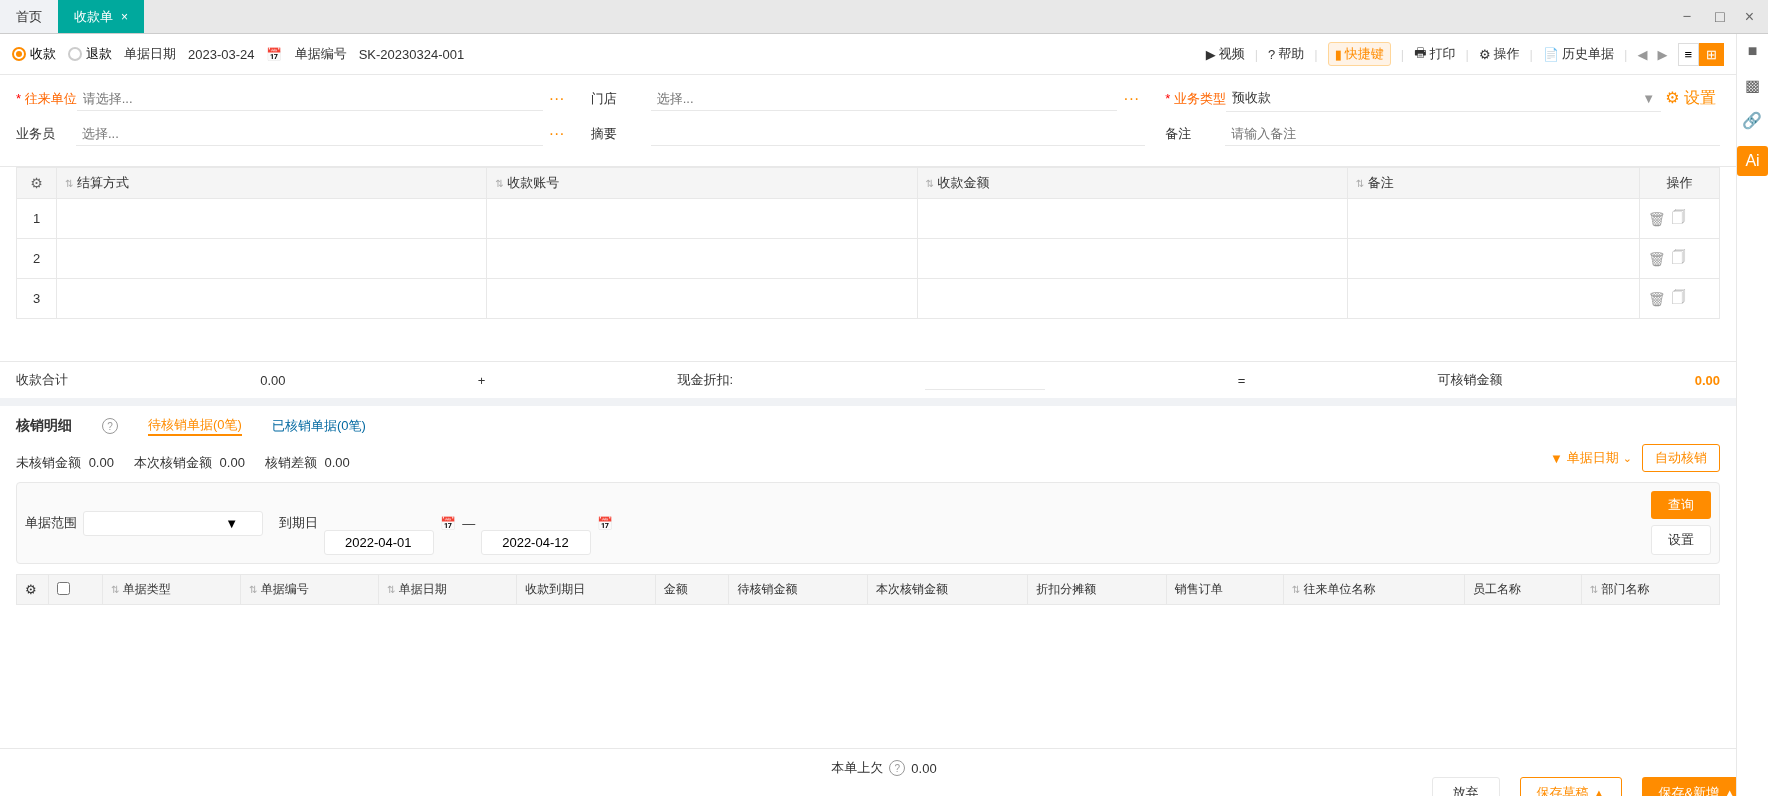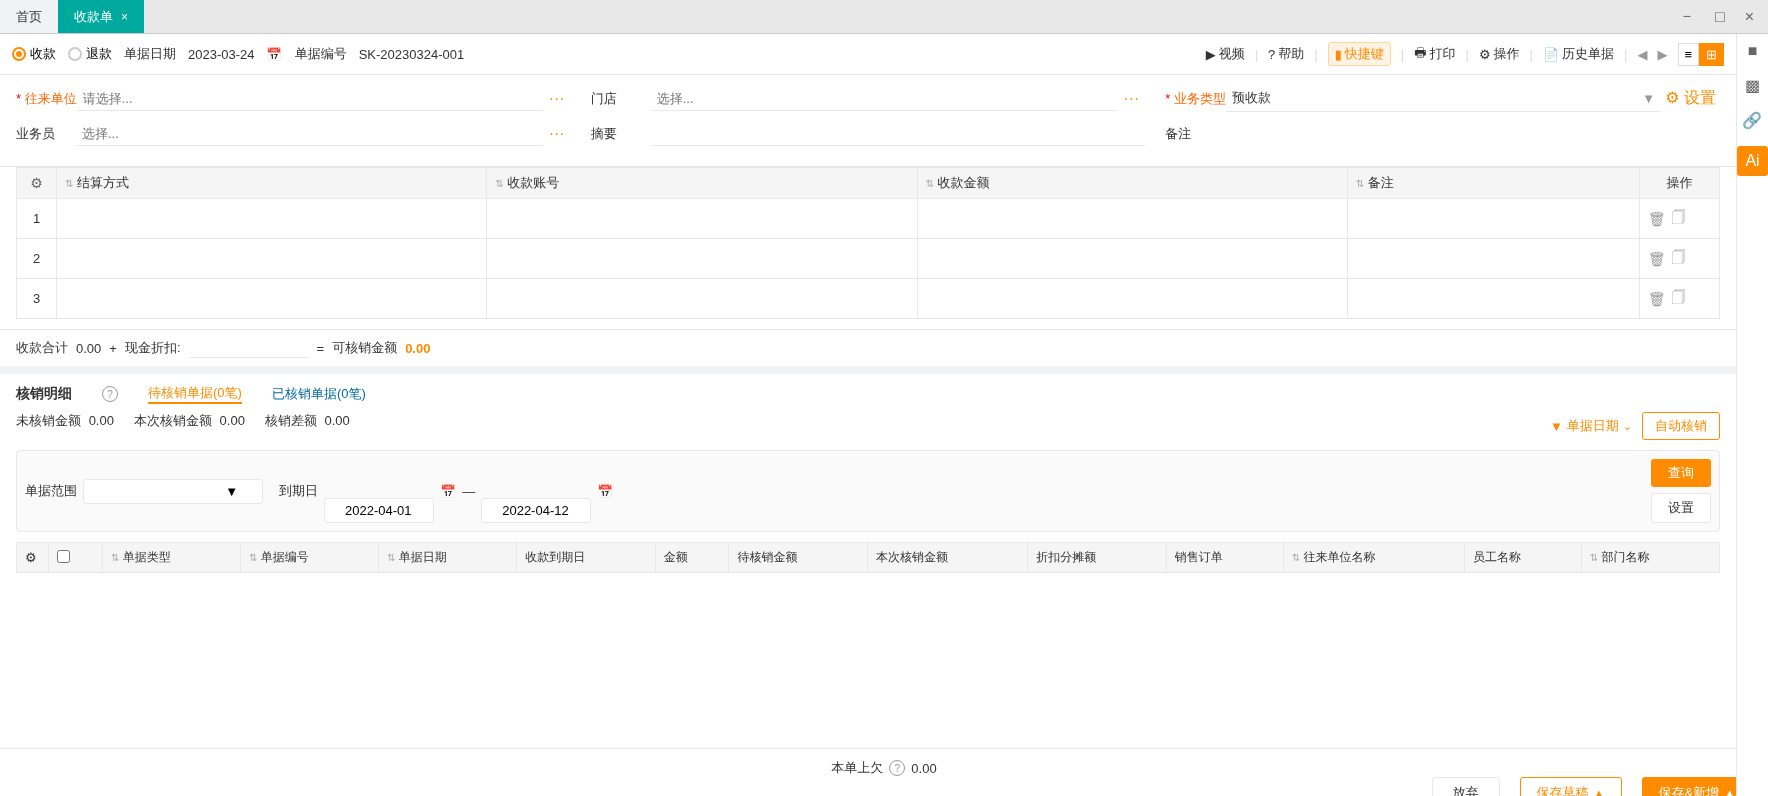--- a/index.html
+++ b/index.html
@@ -75,39 +75,39 @@
       border: 1px solid #e8e8e8; padding: 6px 8px; color: #333;
       height: 40px; vertical-align: middle;
     }
     .row-num { text-align: center; color: #999; width: 36px; }
     .gear-icon { color: #666; cursor: pointer; font-size: 14px; }
     .action-icons { display: flex; gap: 6px; align-items: center; }
     .action-icon { cursor: pointer; color: #999; font-size: 14px; }
 
     
     .summary-row {
-      display: flex; align-items: center; justify-content: flex-start;
-      padding: 8px 16px; background: #fff; gap: 8px; border-top: 1px solid #e8e8e8;
+      display: flex; align-items: center; justify-content: space-between;
+      padding: 8px 16px; background: #fff; gap: 8px; border-top: 1px solid #e8e8e8; margin-top: 32px;
     }
     .summary-text { color: #333; }
     .summary-value { color: #333; }
     .summary-orange { color: #ff8c00; font-weight: bold; }
     .summary-input { border: none; border-bottom: 1px solid #e8e8e8; width: 120px; outline: none; padding: 2px; }
 
     
     .section-divider { height: 8px; background: #f0f2f5; }
 
     
     .verify-section { padding: 10px 16px; background: #fff; }
     .verify-header { display: flex; align-items: center; gap: 30px; margin-bottom: 8px; }
     .verify-title { font-size: 14px; font-weight: bold; color: #333; }
     .verify-tab { color: #ff8c00; cursor: pointer; font-size: 13px; }
     .verify-tab.active { color: #ff8c00; border-bottom: 2px solid #ff8c00; }
     .verify-tab.inactive { color: #0369a1; }
-    .verify-stats { display: flex; align-items: flex-start; gap: 20px; margin-bottom: 10px; }
+    .verify-stats { display: flex; align-items: flex-end; gap: 20px; margin-bottom: 10px; }
     .stat-item { color: #333; font-size: 13px; }
     .verify-actions { margin-left: auto; display: flex; align-items: center; gap: 10px; }
     .filter-btn { display: flex; align-items: center; gap: 4px; color: #ff8c00; cursor: pointer; }
     .auto-btn {
       background: #fff; border: 1px solid #ff8c00; color: #ff8c00;
       padding: 4px 12px; border-radius: 3px; cursor: pointer;
     }
 
     
     .filter-row {
@@ -290,20 +290,21 @@
         <span class="more-btn">···</span>
       </div>
 
       <div class="form-field" style="flex: 2; margin-left: 20px;">
         <span class="form-field-label plain">摘要</span>
         <input class="form-input" type="text" placeholder="" style="">
       </div>
 
       <div class="form-field" style="flex: 2; margin-left: 20px;">
         <span class="form-field-label plain">备注</span>
+        <input class="form-input" type="text" placeholder="请输入备注" style="">
       </div>
     </div>
   </div>
 
   <div class="table-container">
     <table class="data-table">
       <thead>
         <tr>
           <th style="width:40px; text-align:center;">
             <span class="gear-icon">⚙</span>

